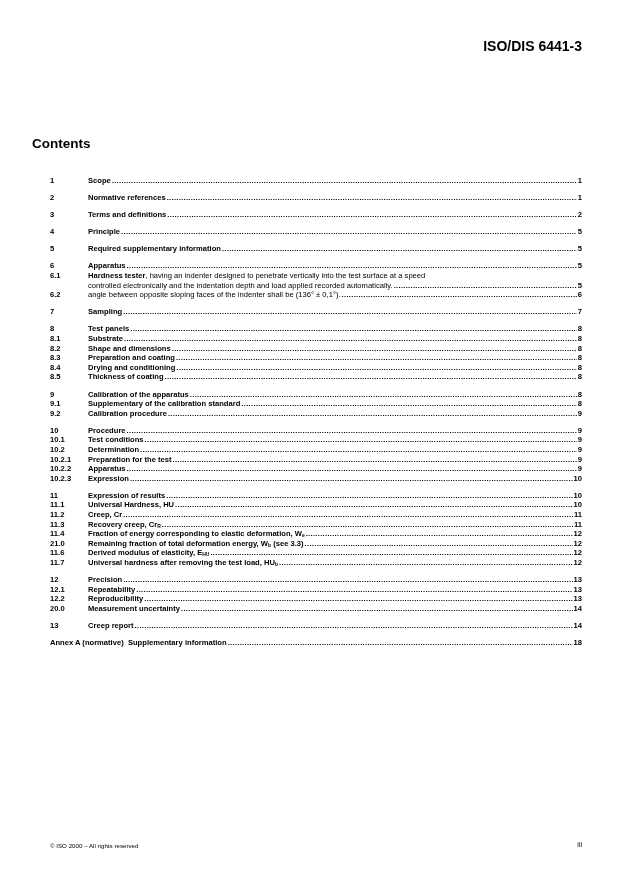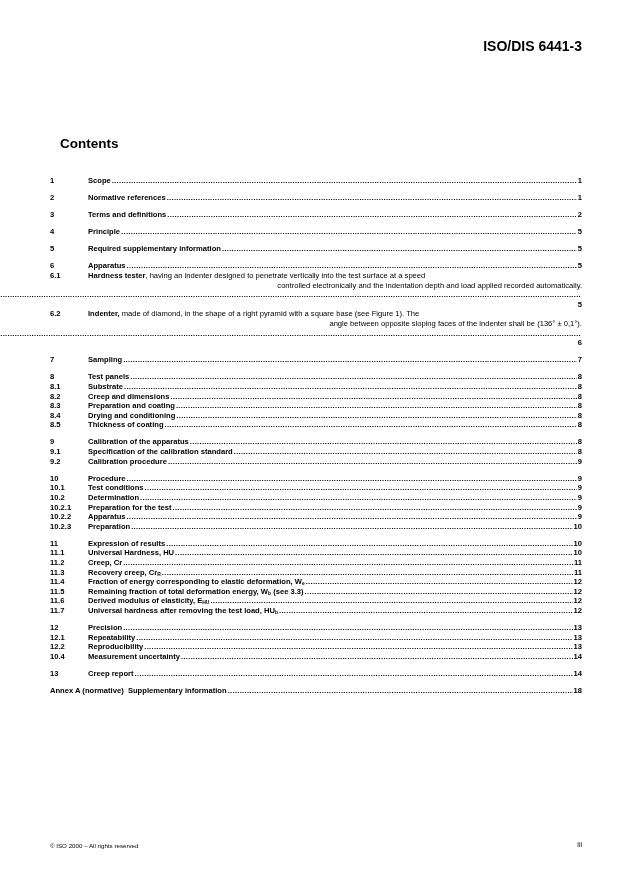--- a/index.html
+++ b/index.html
@@ -1,30 +1,30 @@
 <!DOCTYPE html>
 <html><head>
 <meta charset="utf-8">
 <style>
   html, body { margin: 0; padding: 0; background: #ffffff; }
   body { width: 619px; height: 877px; position: relative; overflow: hidden;
          font-family: "Liberation Sans", sans-serif; color: #000; }
   .doc-id { position: absolute; top: 38px; right: 37px; font-size: 14px; font-weight: bold; }
-  .contents-title { position: absolute; top: 136px; left: 60px; font-size: 13.5px; font-weight: bold; }
+  .contents-title { position: absolute; top: 136px; left: 32px; font-size: 13.5px; font-weight: bold; }
   .toc { position: absolute; left: 50px; top: 176px; width: 532px; font-size: 7.6px; }
   .entry { display: flex; align-items: flex-end; line-height: 9.6px; }
   .entry .num { width: 38px; flex: 0 0 38px; font-weight: bold; }
   .entry .body { flex: 1; display: flex; align-items: flex-start; min-width: 0; }
   .entry .title { font-weight: bold; white-space: nowrap; }
   .entry .dots { flex: 1; overflow: hidden; white-space: nowrap; font-weight: bold; margin: 0 1px; letter-spacing: 0.3px; }
   .entry .dots::after { content: "................................................................................................................................................................................................................................................................"; }
   .entry .page { font-weight: bold; text-align: right; white-space: nowrap; }
   .entry.multi .body { flex-direction: column; align-items: stretch; }
   .entry.multi .line { white-space: nowrap; }
-  .entry.multi .lastline { display: flex; align-items: flex-end; flex-direction: column; }
+  .entry.multi .lastline { display: flex; align-items: flex-end; }
   .entry.multi .lastline .text { white-space: nowrap; }
   .gap { height: 7.5px; }
   sub { font-size: 5px; vertical-align: -1px; line-height: 0; }
   .footer-left { position: absolute; left: 50px; top: 842px; font-size: 6.2px; }
   .footer-right { position: absolute; right: 37px; top: 841px; font-size: 7px; }
 </style>
 </head>
 <body>
 
 <div class="doc-id">ISO/DIS 6441-3</div>
@@ -92,21 +92,20 @@
       <span class="lastline">
           <span class="text">controlled electronically and the indentation depth and load applied recorded automatically.</span>
           <span class="dots"></span>
           <span class="page">5</span>
         </span>
     </span>
   </div>
   <div class="entry multi">
     <span class="num" style="align-self:flex-start">6.2</span>
     <span class="body">
-      <span class="line"><span class="title">Indenter,</span><span> made of diamond, in the shape of a right pyramid with a square base (see Figure 1). The</span></span>
       <span class="lastline">
           <span class="text">angle between opposite sloping faces of the indenter shall be (136° ± 0,1°).</span>
           <span class="dots"></span>
           <span class="page">6</span>
         </span>
     </span>
   </div>
   <div class="gap"></div>
   <div class="entry">
     <span class="num">7</span>
@@ -129,21 +128,21 @@
     <span class="num">8.1</span>
     <span class="body">
         <span class="title">Substrate</span>
         <span class="dots"></span>
         <span class="page">8</span>
       </span>
   </div>
   <div class="entry">
     <span class="num">8.2</span>
     <span class="body">
-        <span class="title">Creep and dimensions</span>
+        <span class="title">Shape and dimensions</span>
         <span class="dots"></span>
         <span class="page">8</span>
       </span>
   </div>
   <div class="entry">
     <span class="num">8.3</span>
     <span class="body">
         <span class="title">Preparation and coating</span>
         <span class="dots"></span>
         <span class="page">8</span>
@@ -170,21 +169,21 @@
     <span class="num">9</span>
     <span class="body">
         <span class="title">Calibration of the apparatus</span>
         <span class="dots"></span>
         <span class="page">8</span>
       </span>
   </div>
   <div class="entry">
     <span class="num">9.1</span>
     <span class="body">
-        <span class="title">Specification of the calibration standard</span>
+        <span class="title">Supplementary of the calibration standard</span>
         <span class="dots"></span>
         <span class="page">8</span>
       </span>
   </div>
   <div class="entry">
     <span class="num">9.2</span>
     <span class="body">
         <span class="title">Calibration procedure</span>
         <span class="dots"></span>
         <span class="page">9</span>
@@ -227,21 +226,21 @@
     <span class="num">10.2.2</span>
     <span class="body">
         <span class="title">Apparatus</span>
         <span class="dots"></span>
         <span class="page">9</span>
       </span>
   </div>
   <div class="entry">
     <span class="num">10.2.3</span>
     <span class="body">
-        <span class="title">Preparation</span>
+        <span class="title">Expression</span>
         <span class="dots"></span>
         <span class="page">10</span>
       </span>
   </div>
   <div class="gap"></div>
   <div class="entry">
     <span class="num">11</span>
     <span class="body">
         <span class="title">Expression of results</span>
         <span class="dots"></span>
@@ -274,21 +273,21 @@
   </div>
   <div class="entry">
     <span class="num">11.4</span>
     <span class="body">
         <span class="title"><span>Fraction of energy corresponding to elastic deformation, W</span><sub>e</sub></span>
         <span class="dots"></span>
         <span class="page">12</span>
       </span>
   </div>
   <div class="entry">
-    <span class="num">11.5</span>
+    <span class="num">21.0</span>
     <span class="body">
         <span class="title"><span>Remaining fraction of total deformation energy, W</span><sub>b</sub><span> (see 3.3)</span></span>
         <span class="dots"></span>
         <span class="page">12</span>
       </span>
   </div>
   <div class="entry">
     <span class="num">11.6</span>
     <span class="body">
         <span class="title"><span>Derived modulus of elasticity, E</span><sub>HU</sub></span>
@@ -323,21 +322,21 @@
   </div>
   <div class="entry">
     <span class="num">12.2</span>
     <span class="body">
         <span class="title">Reproducibility</span>
         <span class="dots"></span>
         <span class="page">13</span>
       </span>
   </div>
   <div class="entry">
-    <span class="num">10.4</span>
+    <span class="num">20.0</span>
     <span class="body">
         <span class="title">Measurement uncertainty</span>
         <span class="dots"></span>
         <span class="page">14</span>
       </span>
   </div>
   <div class="gap"></div>
   <div class="entry">
     <span class="num">13</span>
     <span class="body">

